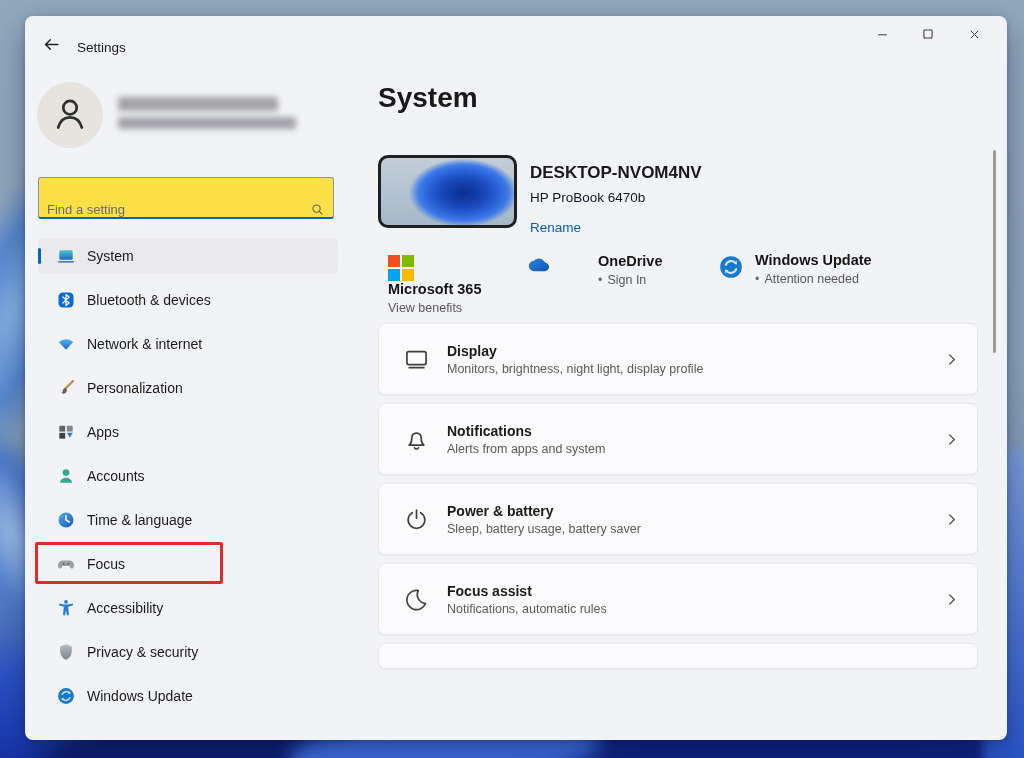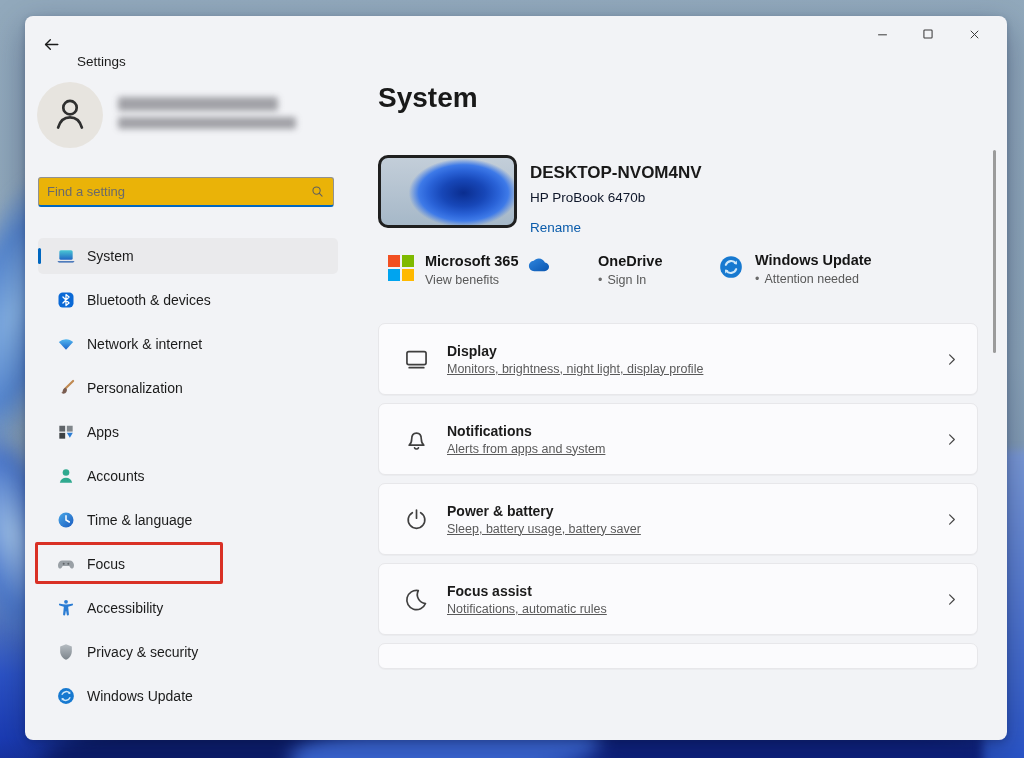--- a/index.html
+++ b/index.html
@@ -20,33 +20,33 @@
   .wave-light{position:absolute;left:290px;bottom:-24px;width:310px;height:65px;background:#3f6de0;filter:blur(9px);transform:rotate(-4deg);border-radius:45%;}
   .right-blue{position:absolute;right:-14px;top:450px;width:55px;height:330px;background:linear-gradient(180deg,#7d9cd8,#2450c8);filter:blur(5px);}
 
   .window{
     position:absolute;left:25px;top:16px;width:982px;height:724px;border-radius:8px;overflow:hidden;
     background:#f2f3f6;box-shadow:0 12px 34px rgba(10,20,60,.38), 0 2px 6px rgba(10,20,60,.22);
   }
 
   
   .back-btn{position:absolute;left:15px;top:19px;width:22px;height:22px;display:flex;align-items:center;justify-content:center;cursor:pointer;}
-  .app-title{position:absolute;left:52px;top:38px;font-size:13.5px;color:#1b1b1b;}
+  .app-title{position:absolute;left:52px;top:24px;font-size:13.5px;color:#1b1b1b;}
   .win-controls{position:absolute;right:10px;top:4px;display:flex;}
   .win-btn{width:46px;height:32px;display:flex;align-items:center;justify-content:center;color:#3a3a3a;cursor:pointer;}
 
   
   .avatar{position:absolute;left:12px;top:66px;width:66px;height:66px;border-radius:50%;background:#e7e4df;
     display:flex;align-items:center;justify-content:center;}
   .blur-line{position:absolute;background:#8d8d93;filter:blur(3px);border-radius:2px;opacity:.8;}
   .bl1{left:93px;top:81px;width:160px;height:14px;}
   .bl2{left:93px;top:101px;width:178px;height:12px;}
 
-  .search-box{position:absolute;left:13px;top:161px;width:296px;height:30px;background:#eab308;
-    border:1px solid #919191;border-bottom:2px solid #0067c0;border-radius:3px;display:flex;align-items:center;}
+  .search-box{position:absolute;left:13px;top:161px;width:296px;height:42px;background:#fde047;
+    border:1px solid #919191;border-bottom:2px solid #0067c0;border-radius:3px;display:flex;align-items:flex-end;}
   .search-box input{flex:1;border:none;outline:none;background:transparent;font-family:inherit;
     font-size:13px;color:#444;padding:0 4px 0 8px;}
   .search-box input::placeholder{color:#6a6a6a;}
   .search-ic{width:24px;display:flex;align-items:center;justify-content:center;margin-right:4px;}
 
   .nav{position:absolute;left:13px;top:222px;width:300px;}
   .nav-item{position:relative;height:36px;margin-bottom:8px;display:flex;align-items:center;
     padding-left:18px;border-radius:5px;cursor:pointer;}
   .nav-item.sel{background:#eaeaec;}
   .accent{position:absolute;left:0;top:10px;width:3px;height:16px;border-radius:2px;background:#0067c0;}
@@ -61,37 +61,37 @@
 
   .device-thumb{position:absolute;left:353px;top:139px;width:139px;height:73px;border:3px solid #1f1f1f;border-radius:10px;
     background:
       radial-gradient(58% 72% at 62% 52%, #0a2d8f 0%, #1747b8 28%, #2a63d8 46%, #3e7ae8 58%, rgba(62,122,232,0) 71%),
       linear-gradient(180deg,#c3ced9 0%,#a6b8c8 100%);}
   .device-name{position:absolute;left:505px;top:147px;font-size:17px;font-weight:700;color:#191919;}
   .device-model{position:absolute;left:505px;top:174px;font-size:13.5px;color:#0f172a;}
   .device-rename{position:absolute;left:505px;top:204px;font-size:13.5px;color:#0b5cab;cursor:pointer;}
 
   .qlink{position:absolute;display:flex;align-items:flex-start;}
-  .q1{left:363px;top:237px;}
+  .q1{left:363px;top:237px;flex-direction:column;}
   .q2{left:502px;top:237px;gap:32px;}
   .q3{left:693px;top:236px;}
   .q-ic{margin-right:11px;margin-top:2px;display:flex;}
   .q-title{font-size:14.5px;font-weight:700;color:#151515;white-space:nowrap;}
   .q-sub{font-size:12.5px;color:#585858;margin-top:4px;white-space:nowrap;cursor:pointer;}
   .q-bullet{margin-right:5px;color:#6a6a6a;}
   .ms-logo{display:grid;grid-template-columns:12px 12px;grid-template-rows:12px 12px;gap:2px;}
   .ms-logo span{display:block;}
 
   .cards{position:absolute;left:353px;top:307px;width:600px;}
   .card{height:72px;margin-bottom:8px;background:#fbfbfd;border:1px solid #e7e7ea;border-radius:7px;
     display:flex;align-items:center;cursor:pointer;box-shadow:0 1px 1px rgba(0,0,0,.03);}
   .card-ic{width:27px;height:27px;margin-left:24px;flex:0 0 27px;display:flex;align-items:center;justify-content:center;}
   .card-tx{margin-left:17px;}
   .c-title{font-size:14px;font-weight:600;color:#1b1b1b;}
-  .c-sub{font-size:12.5px;color:#5a5a5a;margin-top:3px;text-decoration:underline;}
+  .c-sub{font-size:12.5px;color:#5a5a5a;margin-top:3px;}
   .chev{margin-left:auto;margin-right:18px;display:flex;}
   .card.partial{height:26px;margin-bottom:0;border-radius:7px;}
 
   .scroll-thumb{position:absolute;left:968px;top:134px;width:3px;height:203px;background:#9b9b9b;border-radius:2px;cursor:pointer;}
 </style>
 </head>
 <body>
 
 <div class="stage">
   <div class="petal-a"></div>

